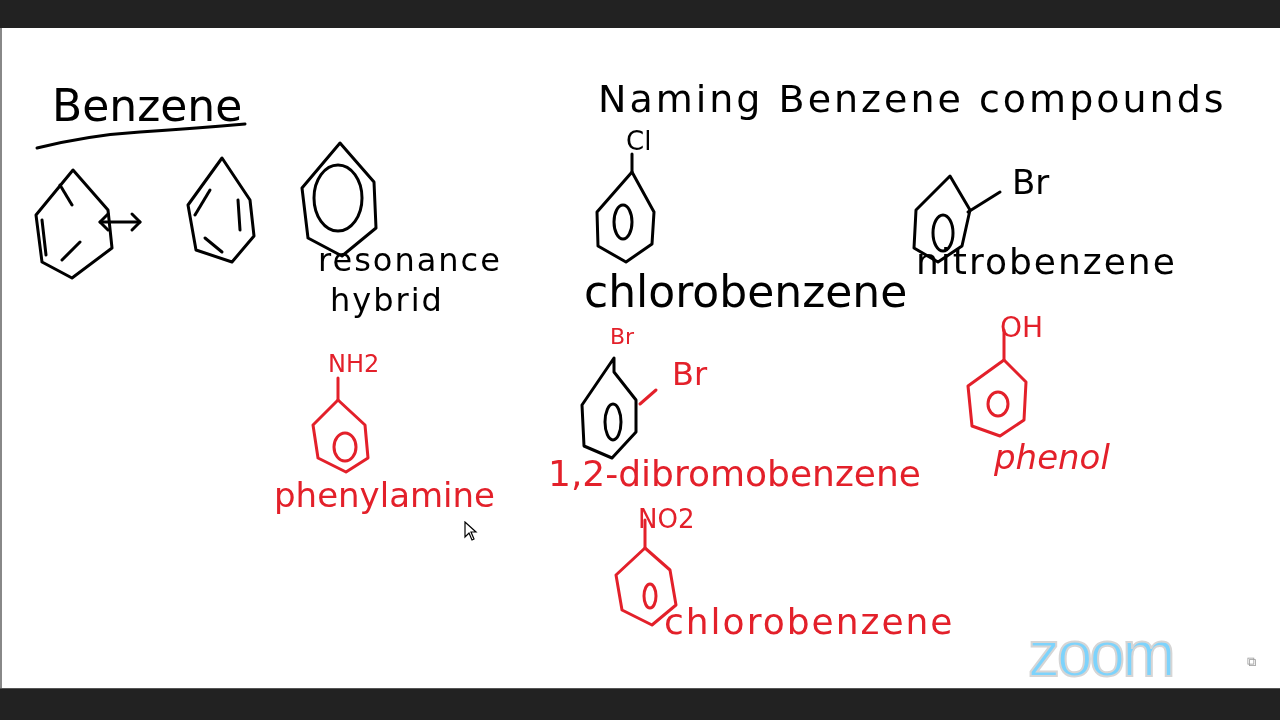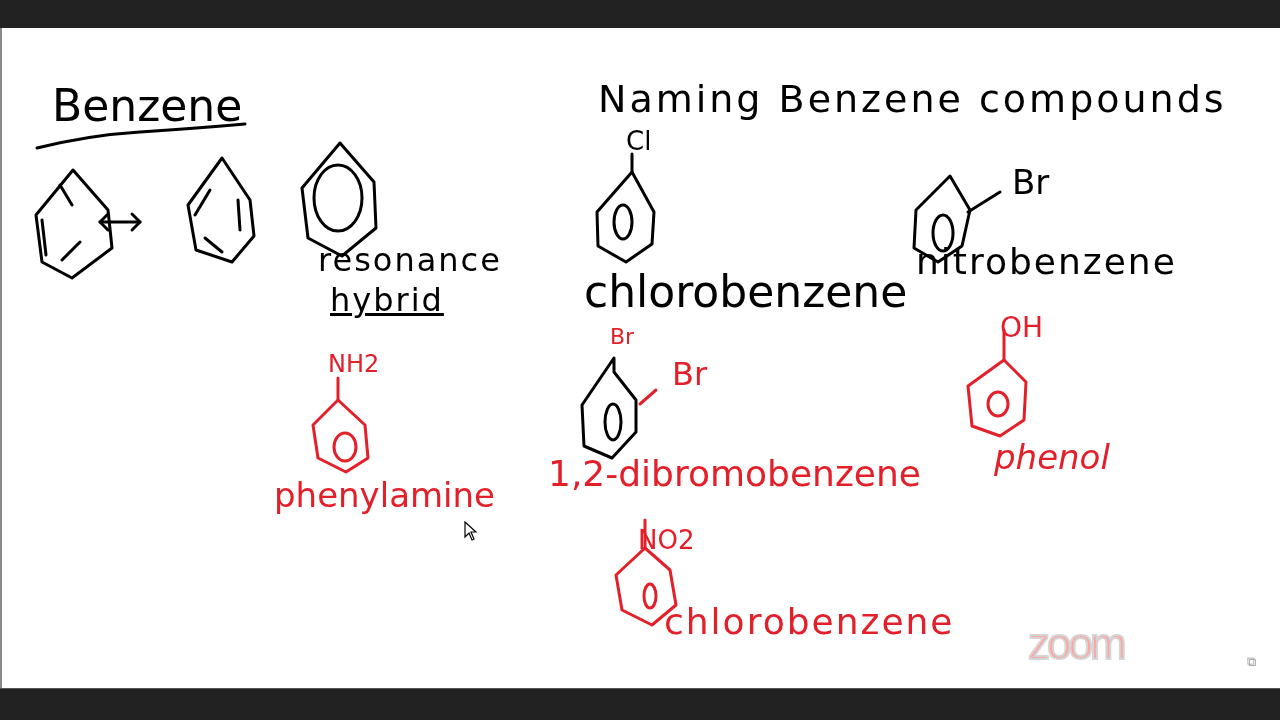--- a/index.html
+++ b/index.html
@@ -4,21 +4,21 @@
 <style>
   html,body{margin:0;padding:0;}
   body{width:1280px;height:720px;overflow:hidden;background:#222222;position:relative;font-family:"DejaVu Sans",sans-serif;}
   .topbar{position:absolute;left:0;top:0;width:1280px;height:28px;background:#222222;}
   .board{position:absolute;left:0;top:28px;width:1280px;height:660px;background:#ffffff;border-left:2px solid #888;box-sizing:border-box;}
   .bottombar{position:absolute;left:0;top:688px;width:1280px;height:32px;background:#222222;border-top:1px solid #555;}
   svg.ink{position:absolute;left:0;top:0;width:1280px;height:720px;}
   .hw{position:absolute;font-family:"DejaVu Sans",sans-serif;white-space:nowrap;line-height:1;}
   .blk{color:#000;}
   .red{color:#e3202a;}
-  .zoomwm{position:absolute;left:1028px;top:622px;font-family:"Liberation Sans",sans-serif;font-size:44px;letter-spacing:-3px;color:#fca5a5;-webkit-text-stroke:2px #d5d5d5;line-height:1;}
+  .zoomwm{position:absolute;left:1028px;top:622px;font-family:"Liberation Sans",sans-serif;font-size:64px;letter-spacing:-3px;color:#7dd3fc;-webkit-text-stroke:2px #d5d5d5;line-height:1;}
   .wmicon{position:absolute;left:1247px;top:654px;font-size:13px;color:#999;}
   .cursor{position:absolute;left:464px;top:521px;}
 </style>
 </head>
 <body>
 
 <div class="topbar"></div>
 <div class="board"></div>
 <div class="bottombar"></div>
 
@@ -83,41 +83,41 @@
 
   <g stroke="#e3202a" stroke-width="3">
     <path d="M645 520 L645 548"></path>
     <path d="M645 548 L670 570 L676 605 L652 625 L622 610 L616 575 Z"></path>
     <ellipse cx="650" cy="596" rx="6" ry="12"></ellipse>
   </g>
 </svg>
 
 <div class="hw blk" style="left:52px;top:84px;font-size:44px;">Benzene</div>
 <div class="hw blk" style="left:318px;top:244px;font-size:32px;letter-spacing:2px;">resonance</div>
-<div class="hw blk" style="left:330px;top:284px;font-size:32px;letter-spacing:2px;text-decoration:underline;">hybrid</div>
+<div class="hw blk" style="left:330px;top:284px;font-size:32px;letter-spacing:2px;">hybrid</div>
 
 <div class="hw blk" style="left:598px;top:80px;font-size:38px;letter-spacing:3px;">Naming Benzene compounds</div>
 
 <div class="hw blk" style="left:626px;top:128px;font-size:26px;">Cl</div>
 <div class="hw blk" style="left:584px;top:270px;font-size:44px;">chlorobenzene</div>
 
 <div class="hw blk" style="left:1012px;top:165px;font-size:34px;">Br</div>
 <div class="hw blk" style="left:916px;top:244px;font-size:36px;letter-spacing:2px;">nitrobenzene</div>
 
 <div class="hw red" style="left:328px;top:352px;font-size:24px;">NH2</div>
 <div class="hw red" style="left:274px;top:478px;font-size:34px;text-align:center;">phenylamine</div>
 
 <div class="hw red" style="left:610px;top:326px;font-size:22px;">Br</div>
 <div class="hw red" style="left:672px;top:358px;font-size:32px;">Br</div>
 <div class="hw red" style="left:548px;top:456px;font-size:36px;">1,2-dibromobenzene</div>
 
 <div class="hw red" style="left:1000px;top:314px;font-size:28px;">OH</div>
 <div class="hw red" style="left:994px;top:440px;font-size:34px;font-style:italic;">phenol</div>
 
-<div class="hw red" style="left:638px;top:506px;font-size:26px;margin-top:21px;">NO2</div>
+<div class="hw red" style="left:638px;top:506px;font-size:26px;">NO2</div>
 <div class="hw red" style="left:664px;top:604px;font-size:36px;letter-spacing:2px;">chlorobenzene</div>
 
 <div class="zoomwm">zoom</div>
 <div class="wmicon">⧉</div>
 
 <svg class="cursor" width="14" height="20" viewBox="0 0 14 20">
   <path d="M1 1 L1 16 L5 12 L8 19 L10 18 L7 11 L12 11 Z" fill="#fff" stroke="#000" stroke-width="1.2"></path>
 </svg>
 
 </body></html>

